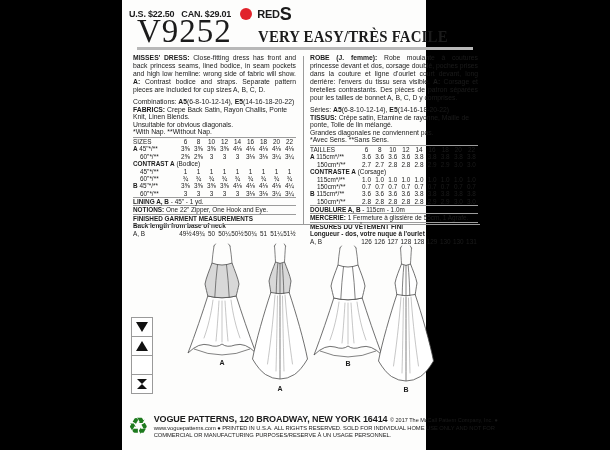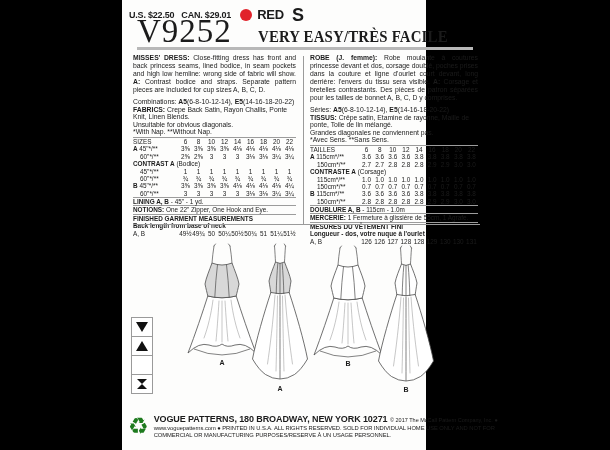--- a/index.html
+++ b/index.html
@@ -11,21 +11,21 @@
     position:absolute; left:122px; top:0; width:304px; height:450px; background:#fdfdfc;
   }
   
   .price-row {
     position:absolute; left:7px; top:7px; display:flex; align-items:center;
     font-weight:bold; font-size:9px; letter-spacing:-0.2px; white-space:nowrap;
   }
   .price-us { margin-right:7px; }
   .price-can { margin-right:9px; }
   .swatch-dot { width:12px; height:12px; border-radius:50%; margin-right:5px; flex:0 0 auto; }
-  .swatch-label { font-size:13px; margin-right:8px; }
+  .swatch-label { font-size:11px; }
   .size-letter { font-size:18px; line-height:14px; }
   .title-row { position:absolute; left:15px; top:17px; display:flex; align-items:baseline; }
   .vnum {
     font-family:"Liberation Serif", serif; font-size:33px; line-height:29px;
     letter-spacing:1px; font-weight:500;
   }
   .banner {
     font-family:"Liberation Serif", serif; font-weight:bold; font-size:16.5px;
     letter-spacing:0.2px; margin-left:26px; transform:scaleX(0.9); transform-origin:left bottom;
     white-space:nowrap;
@@ -382,21 +382,21 @@
 
     <div class="view-label lbl-a-front">A</div>
     <div class="view-label lbl-a-back">A</div>
     <div class="view-label lbl-b-front">B</div>
     <div class="view-label lbl-b-back">B</div>
 
     <div class="footer">
       <div class="recycle" style="color: rgb(30, 122, 30);">♻</div>
       <div class="footer-text">
         <div class="footer-line1">
-          <span class="pub">VOGUE PATTERNS, 180 BROADWAY, NEW YORK 10271</span>
+          <span class="pub">VOGUE PATTERNS, 120 BROADWAY, NEW YORK 16414</span>
           <span class="copy">© 2017 The McCall Pattern Company, Inc. ●</span>
         </div>
         <div class="footer-small">www.voguepatterns.com ● PRINTED IN U.S.A. ALL RIGHTS RESERVED. SOLD FOR INDIVIDUAL HOME USE ONLY AND NOT FOR</div>
         <div class="footer-small">COMMERCIAL OR MANUFACTURING PURPOSES/RESERVE À UN USAGE PERSONNEL.</div>
       </div>
     </div>
 
   </div>
 </div>
 

